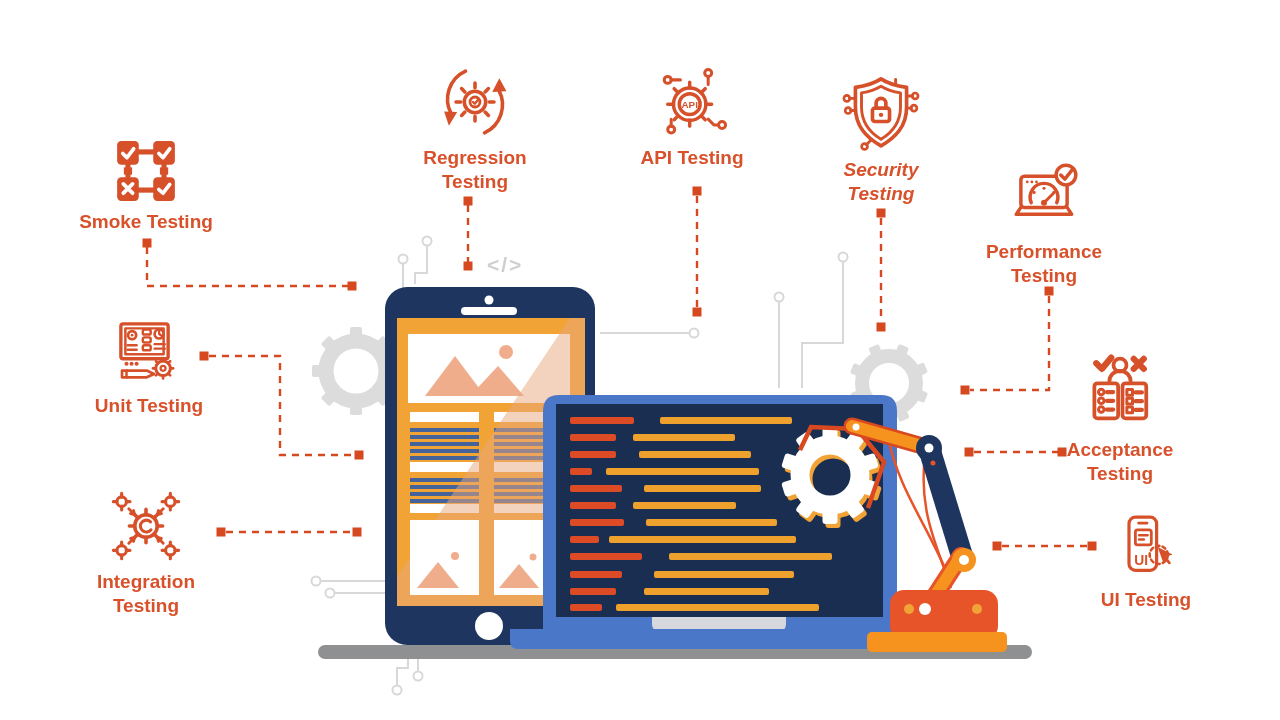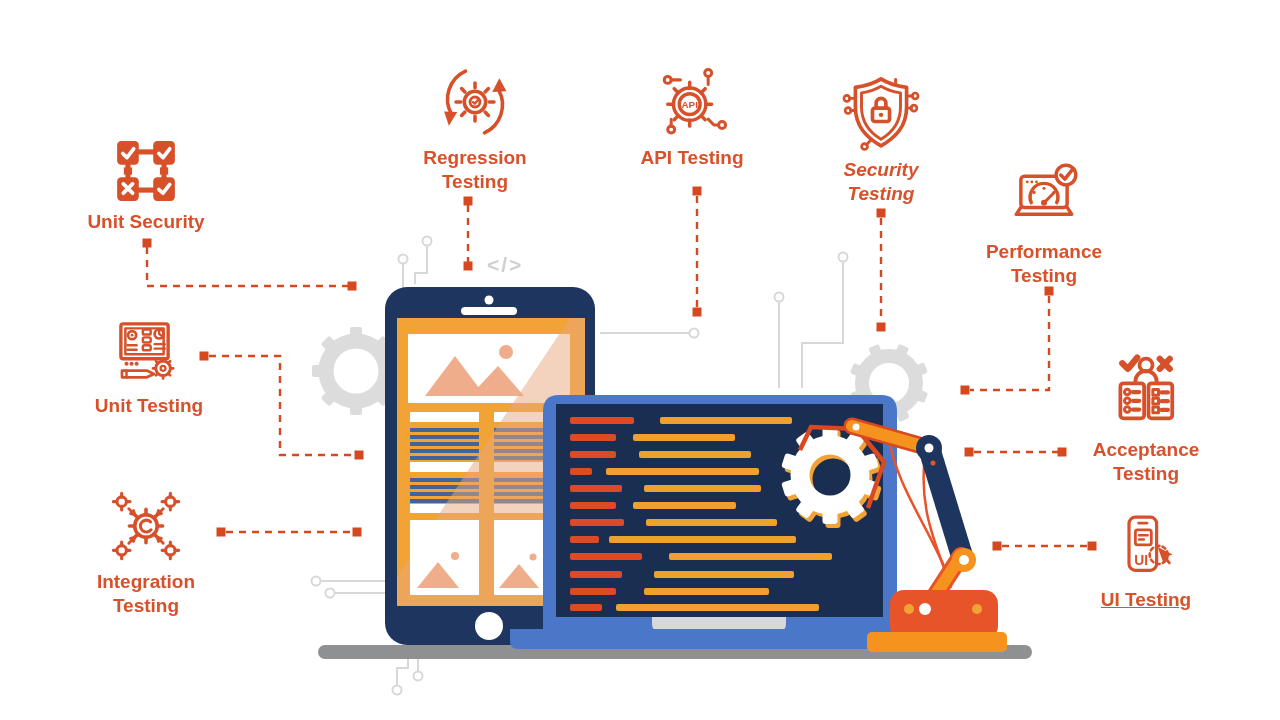--- a/index.html
+++ b/index.html
@@ -280,21 +280,21 @@
         <rect x="10.5" y="28.5" width="8" height="7"></rect>
           <rect x="45.5" y="28.5" width="8" height="7"></rect>
       </g>
       <g stroke="#fff" stroke-width="3.6" fill="none">
         <path d="M9.5,15 L13.5,19 L20,10.5"></path>
         <path d="M44.5,15 L48.5,19 L55,10.5"></path>
         <path d="M10,44.5 L19,53.5 M19,44.5 L10,53.5"></path>
         <path d="M44.5,50 L48.5,53.5 L55,45"></path>
       </g>
     </svg>
-    <div class="label">Unit Security</div>
+    <div class="label">Smoke Testing</div>
   </div>
 
   <div class="item" style="left:612px;top:66px;width:160px;">
     <svg class="icon" width="74" height="74" viewBox="0 0 64 64">
       <circle cx="30" cy="33" r="14"></circle>
       <path d="M30,19 V14 M30,47 V52 M44,33 H49 M16,33 H11 M39.9,23.1 L43.4,19.6 M20.1,23.1 L16.6,19.6 M39.9,42.9 L43.4,46.4 M20.1,42.9 L16.6,46.4"></path>
       <circle cx="30" cy="33" r="9"></circle>
       <text x="30" y="36.5" font-size="8.5" text-anchor="middle">API</text>
       <path d="M14,12 H22 M46,9 V16 M14,46 V52 M46,46 L51,51 H55" stroke-width="2.6"></path>
       <circle cx="11" cy="12" r="3" stroke-width="2.6"></circle>
@@ -348,21 +348,21 @@
         <circle class="f" cx="32" cy="24.5" r="1.3"></circle>
         <circle class="f" cx="40.5" cy="28" r="1.3"></circle>
       <path d="M32,37 L40,29" stroke-width="2.6"></path>
       <circle class="f" cx="32" cy="37" r="2.6"></circle>
       <circle cx="51" cy="13" r="8.5" fill="#ffffff"></circle>
       <path d="M46.5,13 L50,16.5 L56,9"></path>
     </svg>
     <div class="label w2">Performance Testing</div>
   </div>
 
-  <div class="item" style="left:1066px;top:352px;width:160px;">
+  <div class="item" style="left:1040px;top:352px;width:160px;">
     <svg class="icon" width="80" height="80" viewBox="0 0 64 64">
       <path d="M13,9 L17.5,13.5 L25,4.5" stroke-width="5"></path>
       <path d="M43,5.5 L51,13.5 M51,5.5 L43,13.5" stroke-width="5"></path>
       <circle cx="32" cy="10.5" r="5.2"></circle>
       <path d="M23.5,23.5 a8.5,8.5 0 0 1 17,0"></path>
       <rect x="11.5" y="25" width="19" height="28" rx="2.5" fill="#ffffff"></rect>
       <circle cx="17" cy="32" r="2.2" stroke-width="2.4"></circle>
         <path d="M21.5,32 H26.5" stroke-width="3.4"></path>
       <circle cx="17" cy="39" r="2.2" stroke-width="2.4"></circle>
         <path d="M21.5,39 H26.5" stroke-width="3.4"></path>
@@ -372,21 +372,21 @@
       <rect x="37.5" y="30" width="4.5" height="4.5" stroke-width="2.4"></rect>
         <path d="M44.5,32.3 H49.5" stroke-width="3.4"></path>
       <rect x="37.5" y="37" width="4.5" height="4.5" stroke-width="2.4"></rect>
         <path d="M44.5,39.3 H49.5" stroke-width="3.4"></path>
       <rect x="37.5" y="44" width="4.5" height="4.5" stroke-width="2.4"></rect>
         <path d="M44.5,46.3 H49.5" stroke-width="3.4"></path>
     </svg>
     <div class="label w2">Acceptance Testing</div>
   </div>
 
-  <div class="item" style="left:1076px;top:514px;width:140px;text-decoration:underline;">
+  <div class="item" style="left:1076px;top:514px;width:140px;">
     <svg class="icon" width="68" height="68" viewBox="0 0 64 64">
       <rect x="16" y="3" width="26" height="50" rx="6"></rect>
       <path d="M25,8.5 H33" stroke-width="2.6"></path>
       <rect x="22" y="15" width="15" height="14" rx="2" stroke-width="2.6"></rect>
       <path d="M25.5,20 H33.5 M25.5,24 H30" stroke-width="2.4"></path>
       <text x="21" y="48" font-size="13">UI</text>
       <circle cx="44" cy="38.5" r="8.5" stroke-dasharray="3.2 3" stroke-width="2.4"></circle>
       <path class="f" d="M43,31 L48.5,46.5 L50.8,40.3 L57,38 Z"></path>
       <path d="M50,41 L54,46" stroke-width="2.6"></path>
     </svg>

